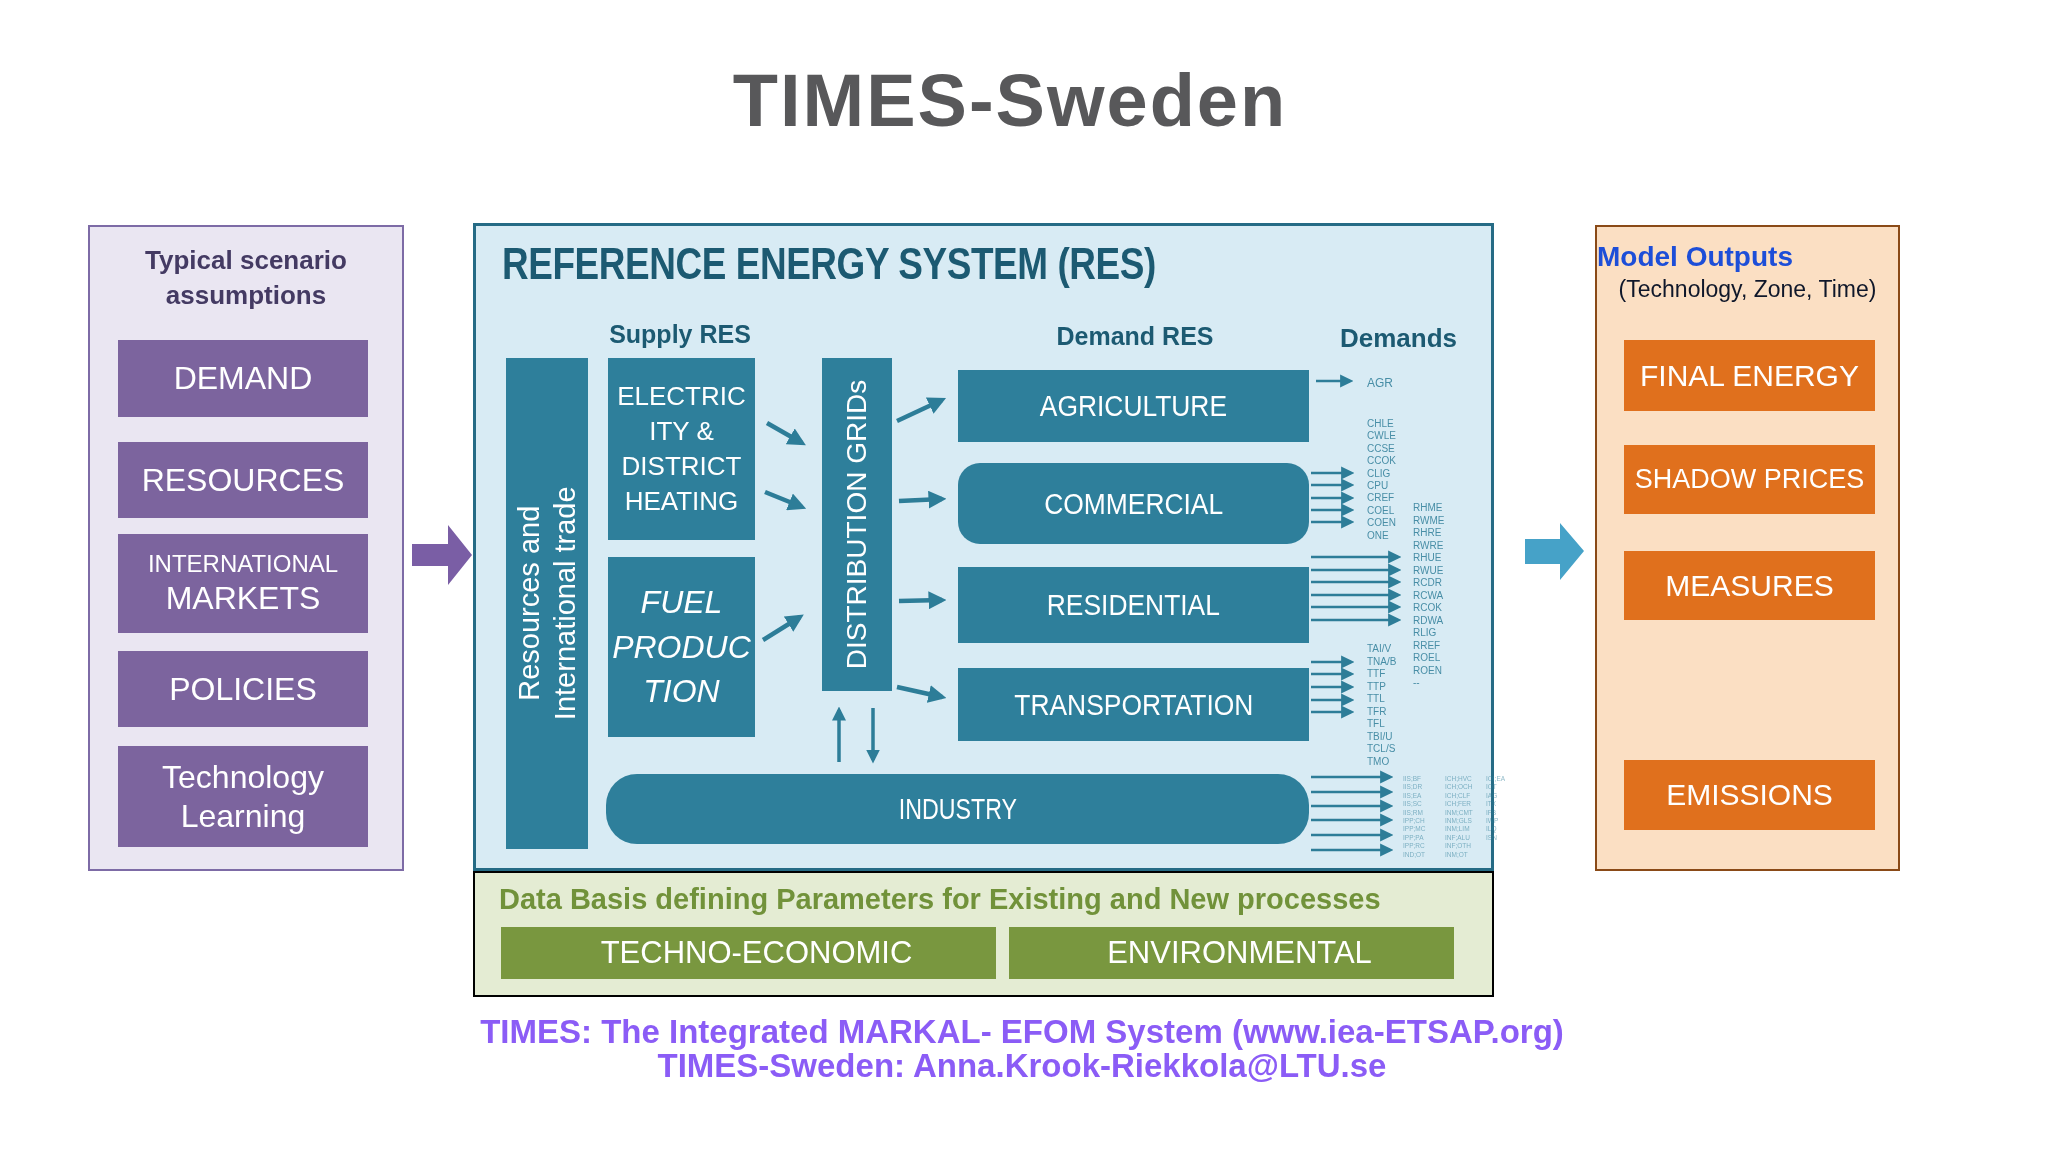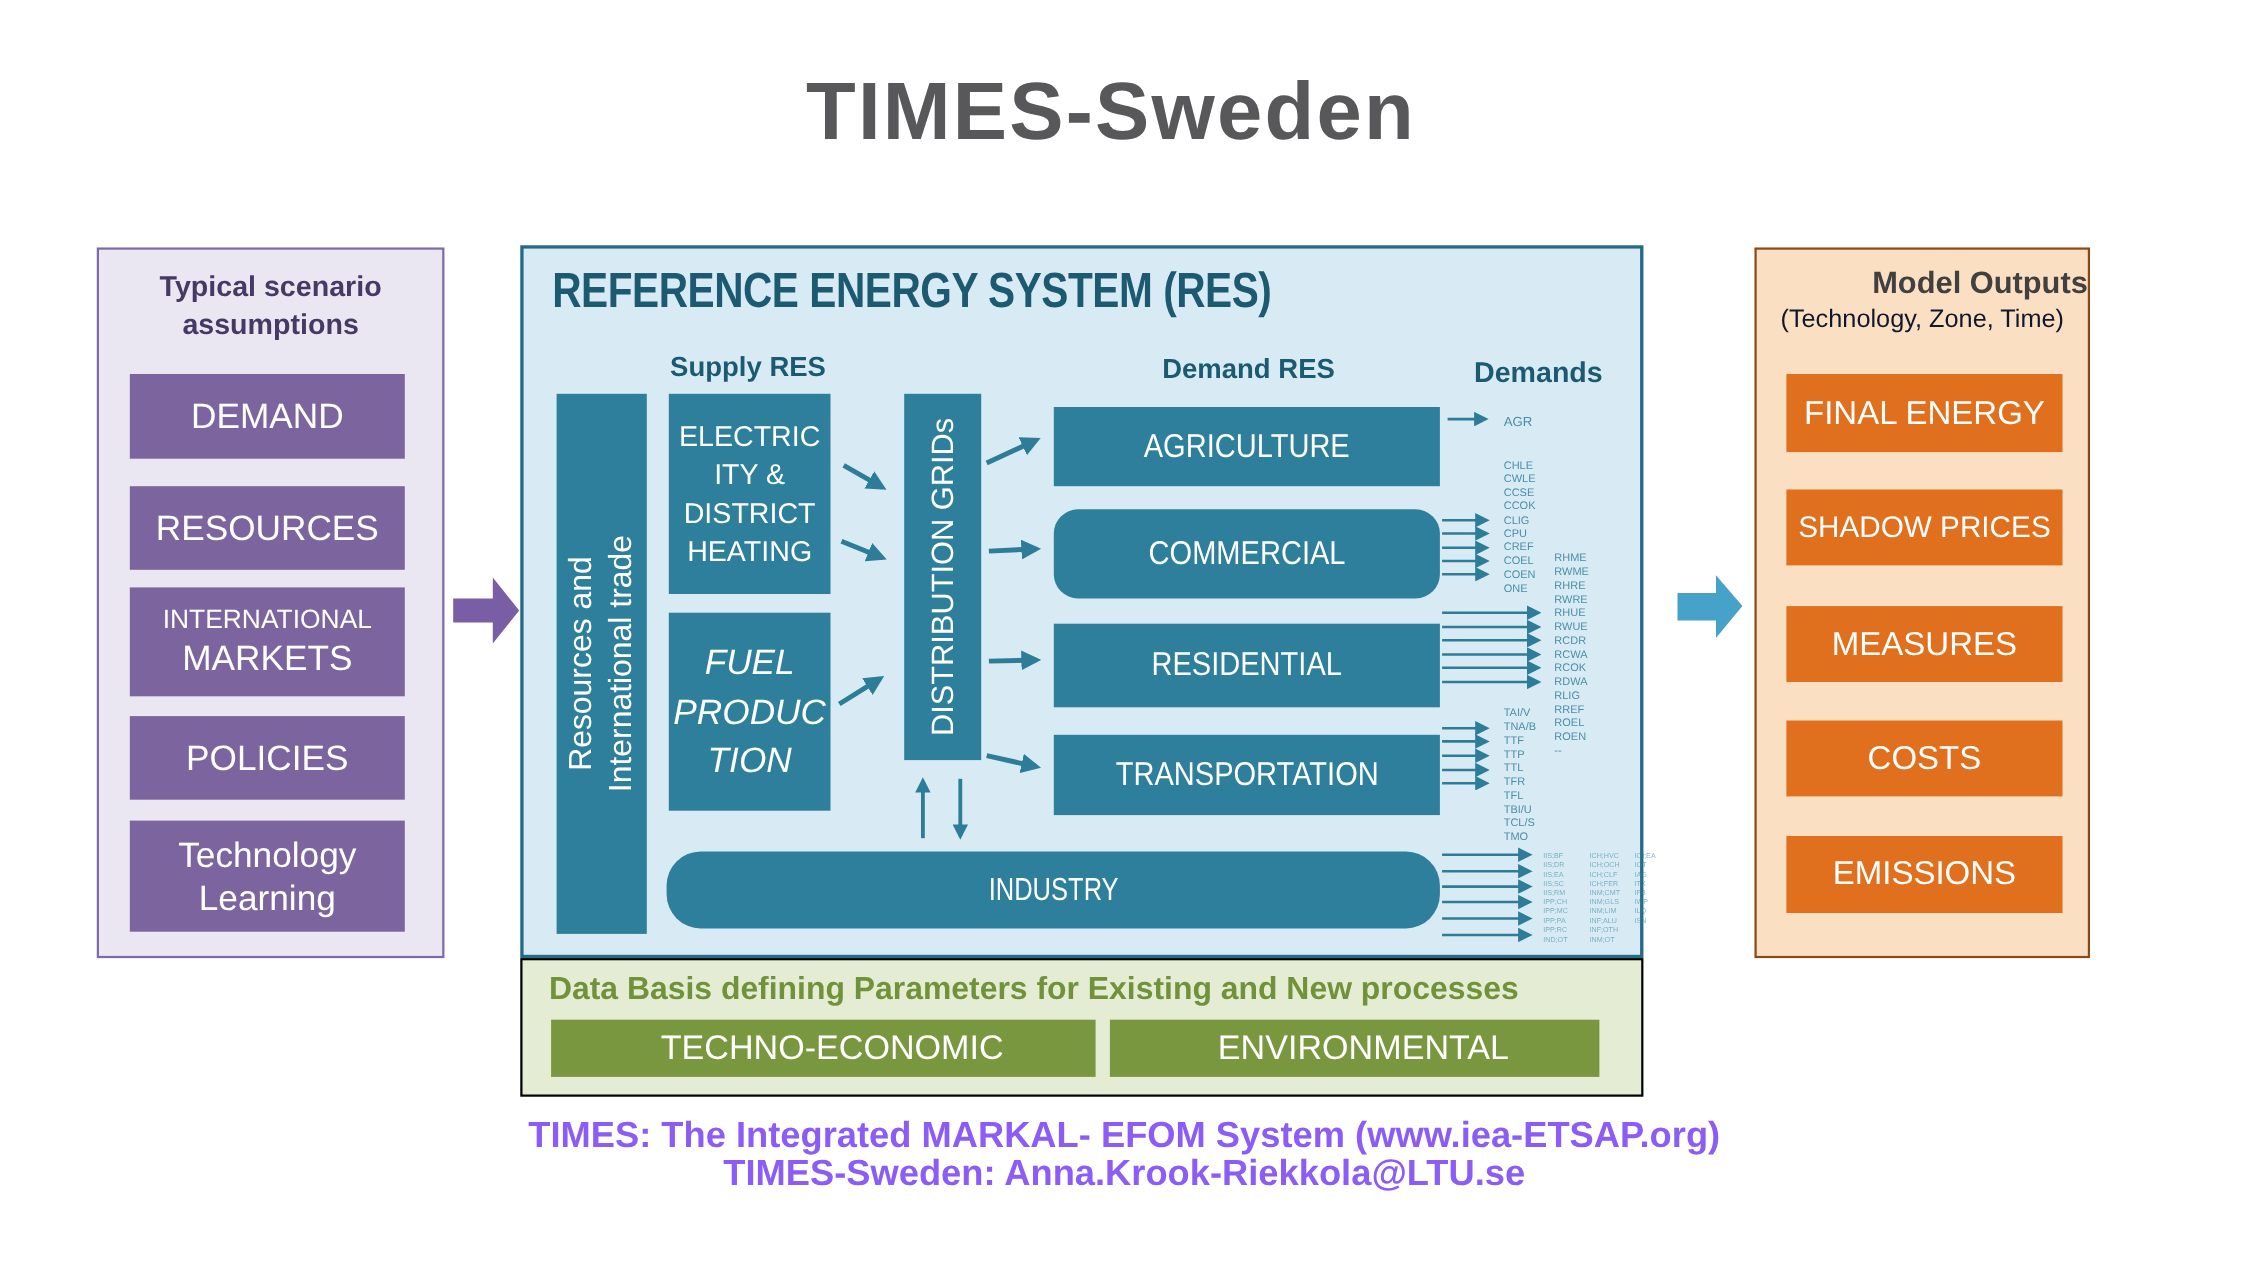--- a/index.html
+++ b/index.html
@@ -80,22 +80,22 @@
   .basis{left:473px;top:871px;width:1021px;height:126px;background:#e4ecd3;
          border:2px solid #000000;}
   .g-head{position:absolute;left:24px;top:10px;font-size:29px;font-weight:bold;color:#71923a;}
   .gbox{background:#79973f;font-size:31px;top:54px;height:52px;padding-left:16px;}
   .g-tech{left:26px;width:495px;}
   .g-env{left:534px;width:445px;}
 
   
   .outputs{left:1595px;top:225px;width:305px;height:646px;background:#fbdfc3;
            border:2px solid #8a4a17;}
-  .o-head{position:absolute;left:0;top:14px;width:100%;text-align:right;
-          font-size:28px;font-weight:bold;color:#404040;}
+  .o-head{position:absolute;left:0;top:14px;width:100%;text-align:left;
+          font-size:28px;font-weight:bold;color:#1d4ed8;}
   .o-sub{position:absolute;left:0;top:49px;width:100%;text-align:center;
          font-size:23px;color:#0f172a;}
   .obox{left:27px;width:251px;background:#e0701d;font-size:30px;}
   .o-final{top:113px;height:71px;}
   .o-shadow{top:218px;height:69px;font-size:27px;}
   .o-measures{top:324px;height:69px;}
   .o-costs{top:428px;height:69px;}
   .o-emissions{top:533px;height:70px;}
 
   
@@ -268,23 +268,20 @@
     <div class="o-head">Model Outputs</div>
     <div class="o-sub">(Technology, Zone, Time)</div>
     <div class="fillbox obox o-final">
       <span>FINAL ENERGY</span>
     </div>
     <div class="fillbox obox o-shadow">
       <span>SHADOW PRICES</span>
     </div>
     <div class="fillbox obox o-measures">
       <span>MEASURES</span>
-    </div>
-    <div class="fillbox obox o-costs">
-      <span>COSTS</span>
     </div>
     <div class="fillbox obox o-emissions">
       <span>EMISSIONS</span>
     </div>
   </section>
 
   <div class="footer-line f1">TIMES: The Integrated MARKAL- EFOM System (www.iea-ETSAP.org)</div>
   <div class="footer-line f2">TIMES-Sweden: Anna.Krook-Riekkola@LTU.se</div>
 
   <svg class="overlay" viewBox="0 0 2048 1152">

